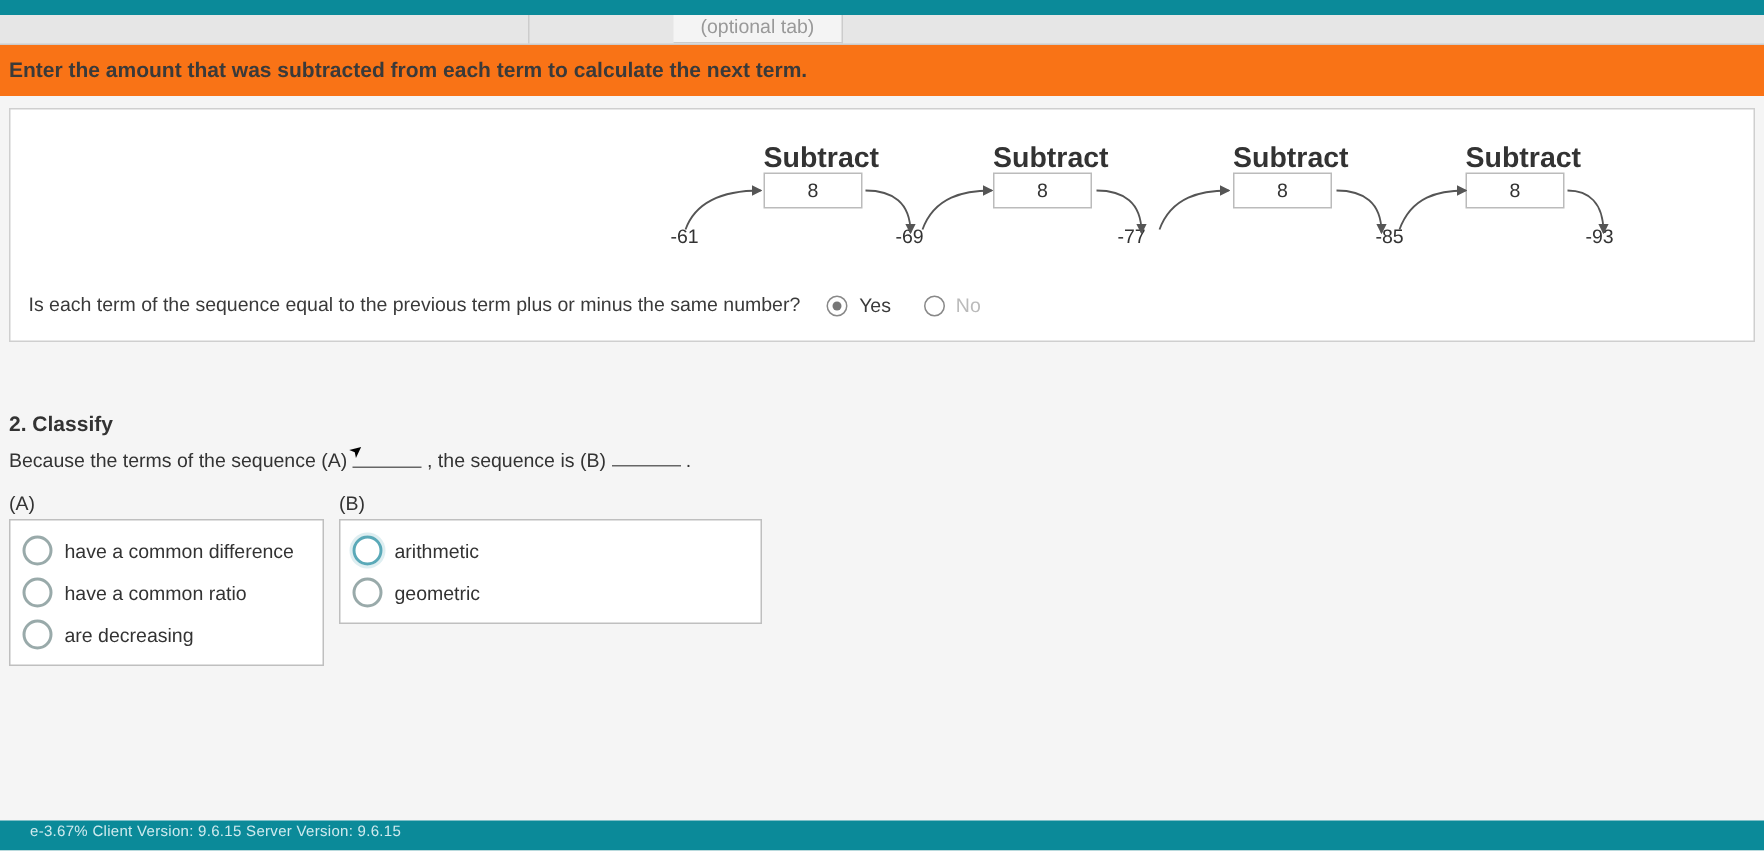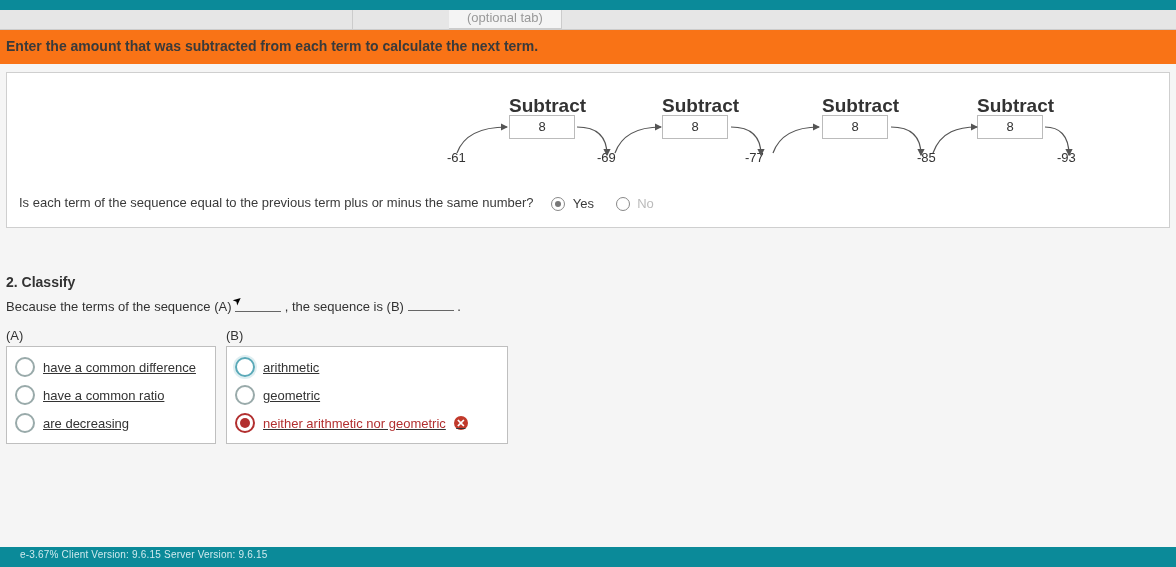--- a/index.html
+++ b/index.html
@@ -164,21 +164,20 @@
     background: #fff;
   }
   .box-a { width: 190px; }
   .box-b { width: 262px; }
   .opt {
     display: flex;
     align-items: center;
     gap: 8px;
     padding: 4px 0;
     font-size: 13px;
-    text-decoration: underline;
   }
   .orad {
     width: 16px; height: 16px;
     border: 2px solid #9aa;
     border-radius: 50%;
     flex-shrink: 0;
     position: relative;
   }
   .orad.chosen {
     border-color: #b22f2f;
@@ -328,23 +327,18 @@
       <div class="col-label">(B)</div>
       <div class="box-b">
         <div class="opt">
             <span class="orad highlight"></span>
             <span class="opt-text">arithmetic</span>
           </div>
         <div class="opt">
             <span class="orad"></span>
             <span class="opt-text">geometric</span>
           </div>
-        <div class="opt wrong">
-            <span class="orad chosen"></span>
-            <span class="opt-text">neither arithmetic nor geometric</span>
-            <span class="wrong-icon">✕</span>
-          </div>
       </div>
     </div>
   </div>
 </div>
 
 <div class="footer">e-3.67% Client Version: 9.6.15  Server Version: 9.6.15</div>
 
 </body></html>

